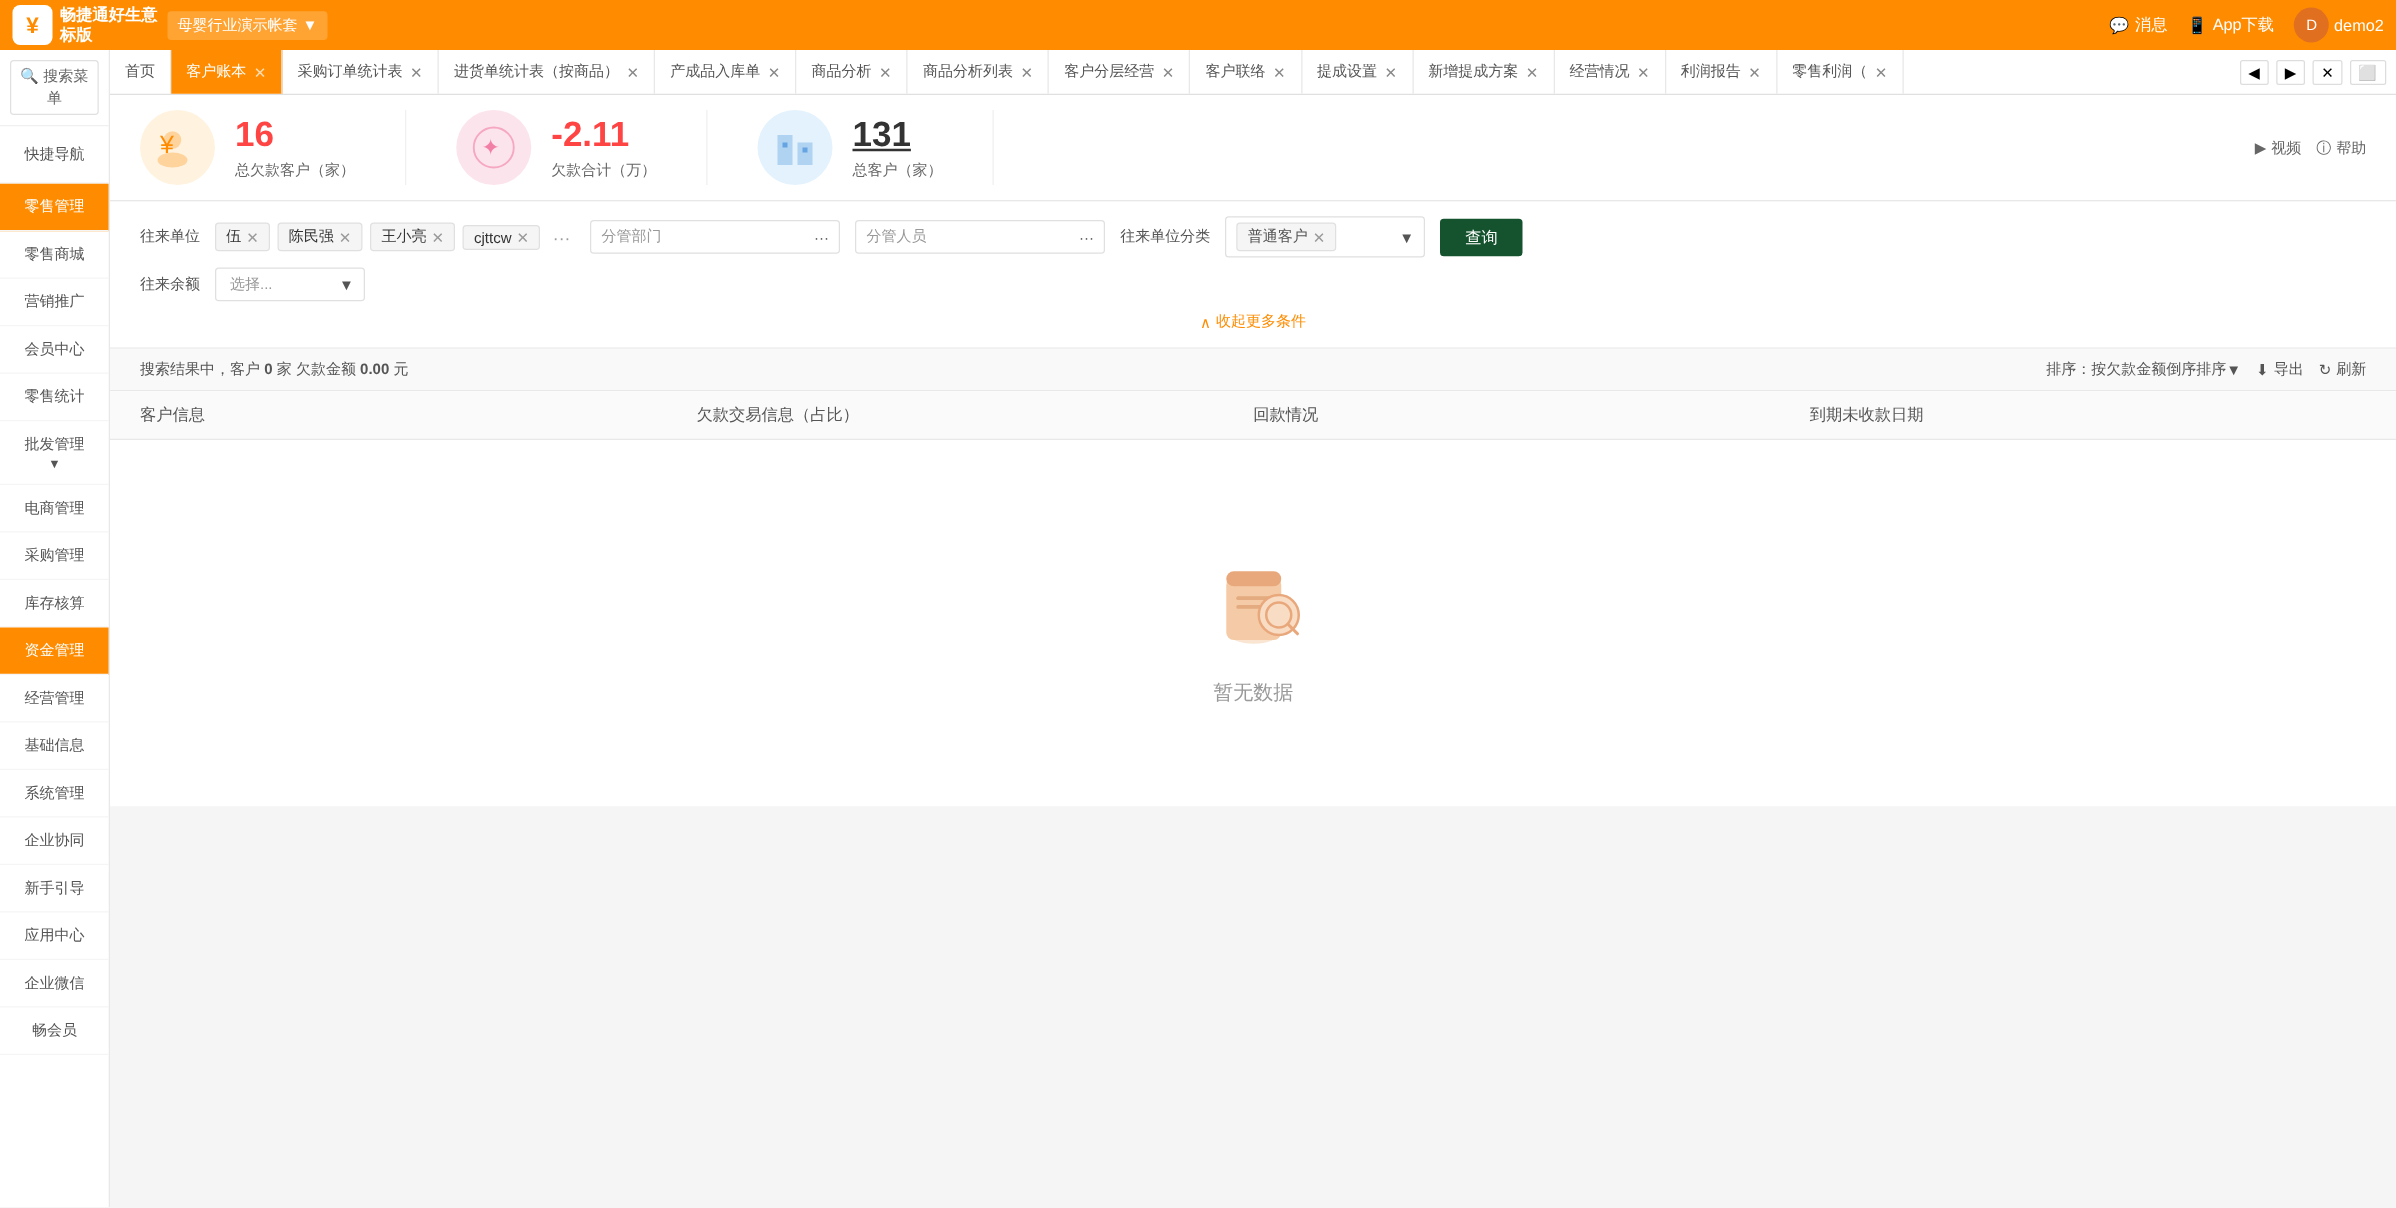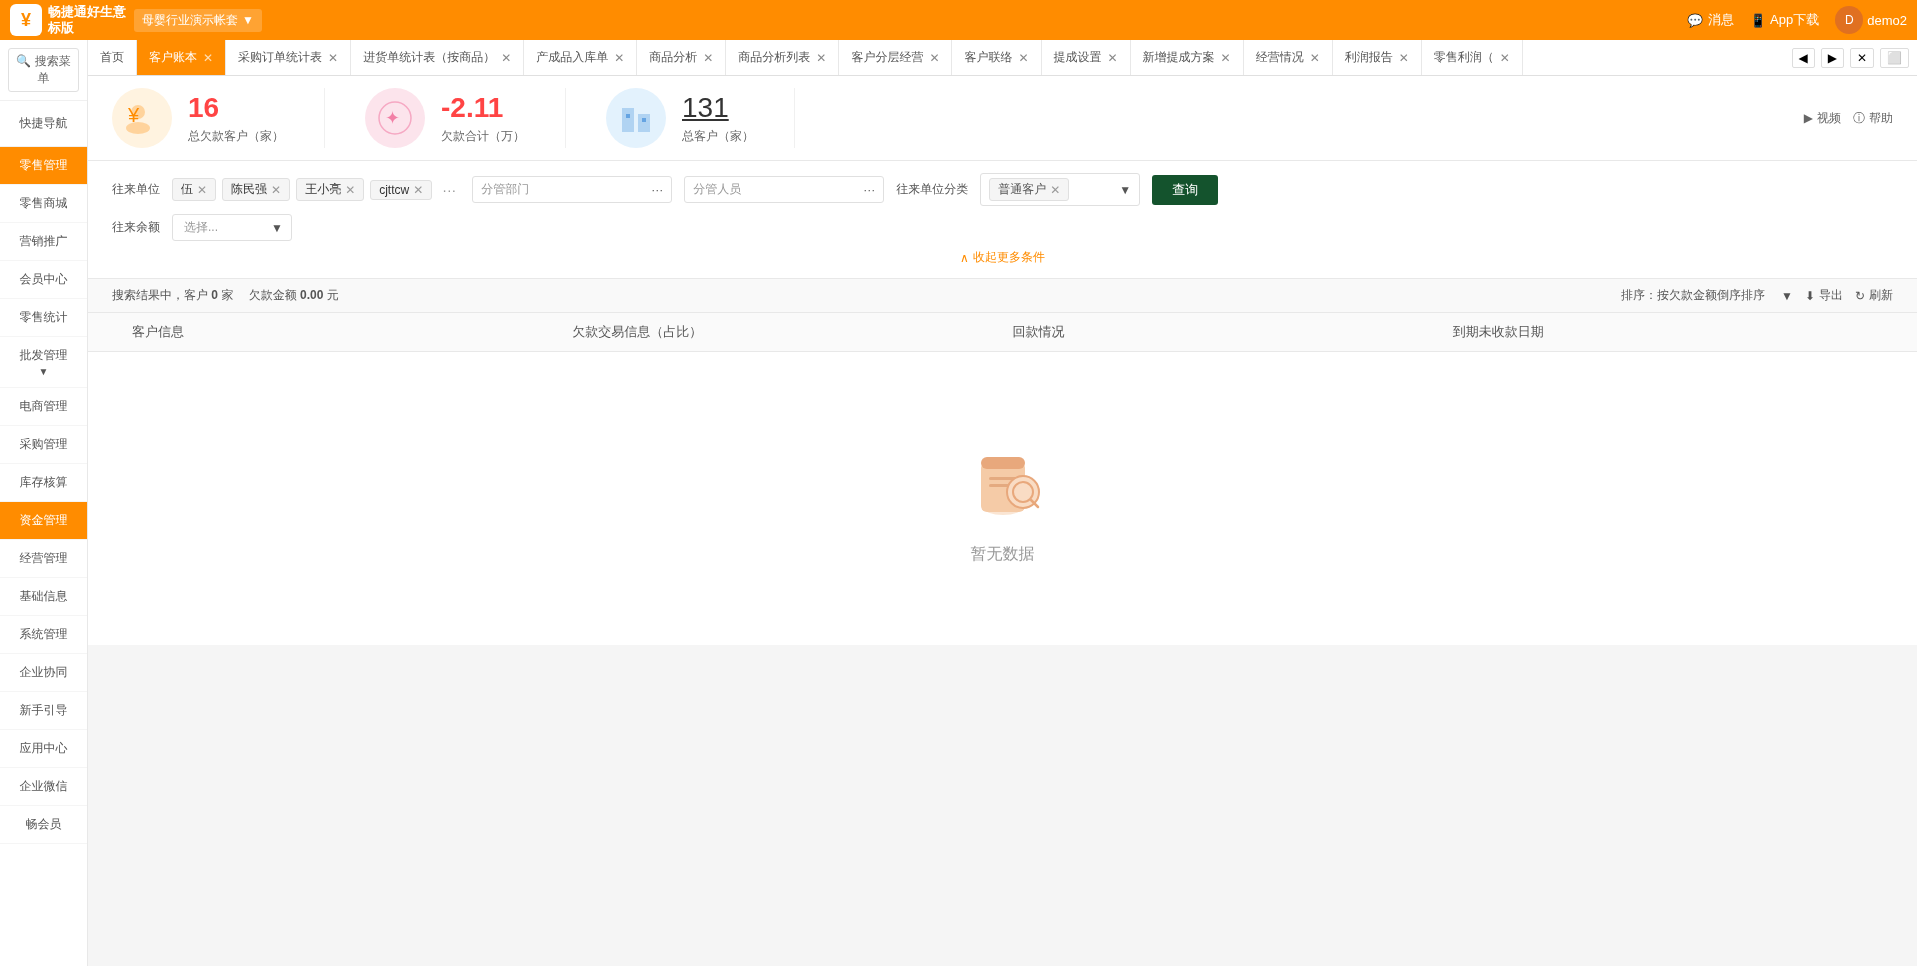--- a/index.html
+++ b/index.html
@@ -49,21 +49,21 @@
     .stats-bar { background: #fff; display: flex; align-items: center; padding: 12px 24px; gap: 0; border-bottom: 1px solid #e8e8e8; position: relative; }
     .stat-item { display: flex; align-items: center; gap: 16px; padding: 0 40px; border-right: 1px solid #f0f0f0; }
     .stat-item:first-child { padding-left: 0; }
     .stat-icon { width: 60px; height: 60px; border-radius: 50%; display: flex; align-items: center; justify-content: center; font-size: 28px; }
     .stat-icon.orange { background: #fff3e0; color: #ff8c00; }
     .stat-icon.pink { background: #fce4ec; color: #e91e63; }
     .stat-icon.blue { background: #e3f2fd; color: #1976d2; }
     .stat-values { display: flex; flex-direction: column; }
     .stat-main { font-size: 28px; font-weight: bold; color: #ff4444; }
     .stat-main.negative { color: #ff4444; }
-    .stat-main.black { color: #333; font-weight: 400; text-decoration: underline; }
+    .stat-main.black { color: #333; font-weight: 700; text-decoration: underline; }
     .stat-label { font-size: 12px; color: #666; margin-top: 4px; }
     .stat-actions { margin-left: auto; display: flex; align-items: center; gap: 12px; font-size: 12px; color: #666; }
     .stat-action-link { display: flex; align-items: center; gap: 4px; cursor: pointer; color: #666; }
 
     
     .filter-area { background: #fff; padding: 12px 24px; border-bottom: 1px solid #e8e8e8; }
     .filter-row { display: flex; align-items: center; gap: 12px; margin-bottom: 8px; flex-wrap: wrap; }
     .filter-row:last-child { margin-bottom: 0; }
     .filter-label { font-size: 12px; color: #555; white-space: nowrap; }
     .filter-tags { display: flex; align-items: center; gap: 6px; flex-wrap: wrap; }
@@ -72,27 +72,27 @@
     .filter-more { color: #999; cursor: pointer; font-size: 14px; padding: 2px 4px; }
     .filter-select { display: flex; align-items: center; border: 1px solid #e0e0e0; border-radius: 3px; padding: 4px 8px; font-size: 12px; color: #555; background: #fff; cursor: pointer; min-width: 120px; justify-content: space-between; }
     .filter-select-wide { min-width: 200px; }
     .collapse-btn { display: flex; align-items: center; gap: 4px; color: #ff8c00; cursor: pointer; font-size: 12px; justify-content: center; width: 100%; margin-top: 4px; }
     .search-btn { background: #14532d; color: #fff; border: none; padding: 6px 20px; border-radius: 3px; cursor: pointer; font-size: 13px; }
 
     
     .results-bar { background: #f9f9f9; border-bottom: 1px solid #e8e8e8; padding: 8px 24px; display: flex; align-items: center; justify-content: space-between; }
     .results-info { font-size: 12px; color: #555; }
     .results-actions { display: flex; align-items: center; gap: 12px; font-size: 12px; color: #555; }
-    .results-sort { display: flex; align-items: center; gap: 16px; cursor: pointer; }
+    .results-sort { display: flex; align-items: center; gap: 0; cursor: pointer; }
     .results-action-link { display: flex; align-items: center; gap: 4px; cursor: pointer; color: #555; }
 
     
     .table-area { background: #fff; }
     .table-header { display: flex; padding: 10px 24px; background: #fafafa; border-bottom: 1px solid #e8e8e8; font-size: 13px; color: #555; font-weight: 500; }
-    .col-customer { flex: 2; margin-left: 20px; }
+    .col-customer { flex: 2; }
     .col-debt { flex: 2; }
     .col-repay { flex: 2; }
     .col-date { flex: 2; }
 
     
     .empty-state { display: flex; flex-direction: column; align-items: center; justify-content: center; padding: 80px 20px; }
     .empty-icon { width: 100px; height: 100px; position: relative; }
     .empty-icon svg { width: 100%; height: 100%; }
     .empty-text { margin-top: 12px; color: #999; font-size: 16px; }
 
@@ -380,21 +380,21 @@
             <span>∧</span>
             <span>收起更多条件</span>
           </div>
         </div>
 
         <div class="results-bar">
           <div class="results-info">
             <span>搜索结果中，客户</span>
             <span style="font-weight:bold;">0</span>
             <span>家</span>
-            <span style="margin-left:12px;">
+            <span style="">
               <span>欠款金额</span>
               <span style="font-weight:bold;">0.00</span>
               <span>元</span>
             </span>
           </div>
           <div class="results-actions">
             <div class="results-sort">
               <span>排序：按欠款金额倒序排序</span>
               <span>▼</span>
             </div>

